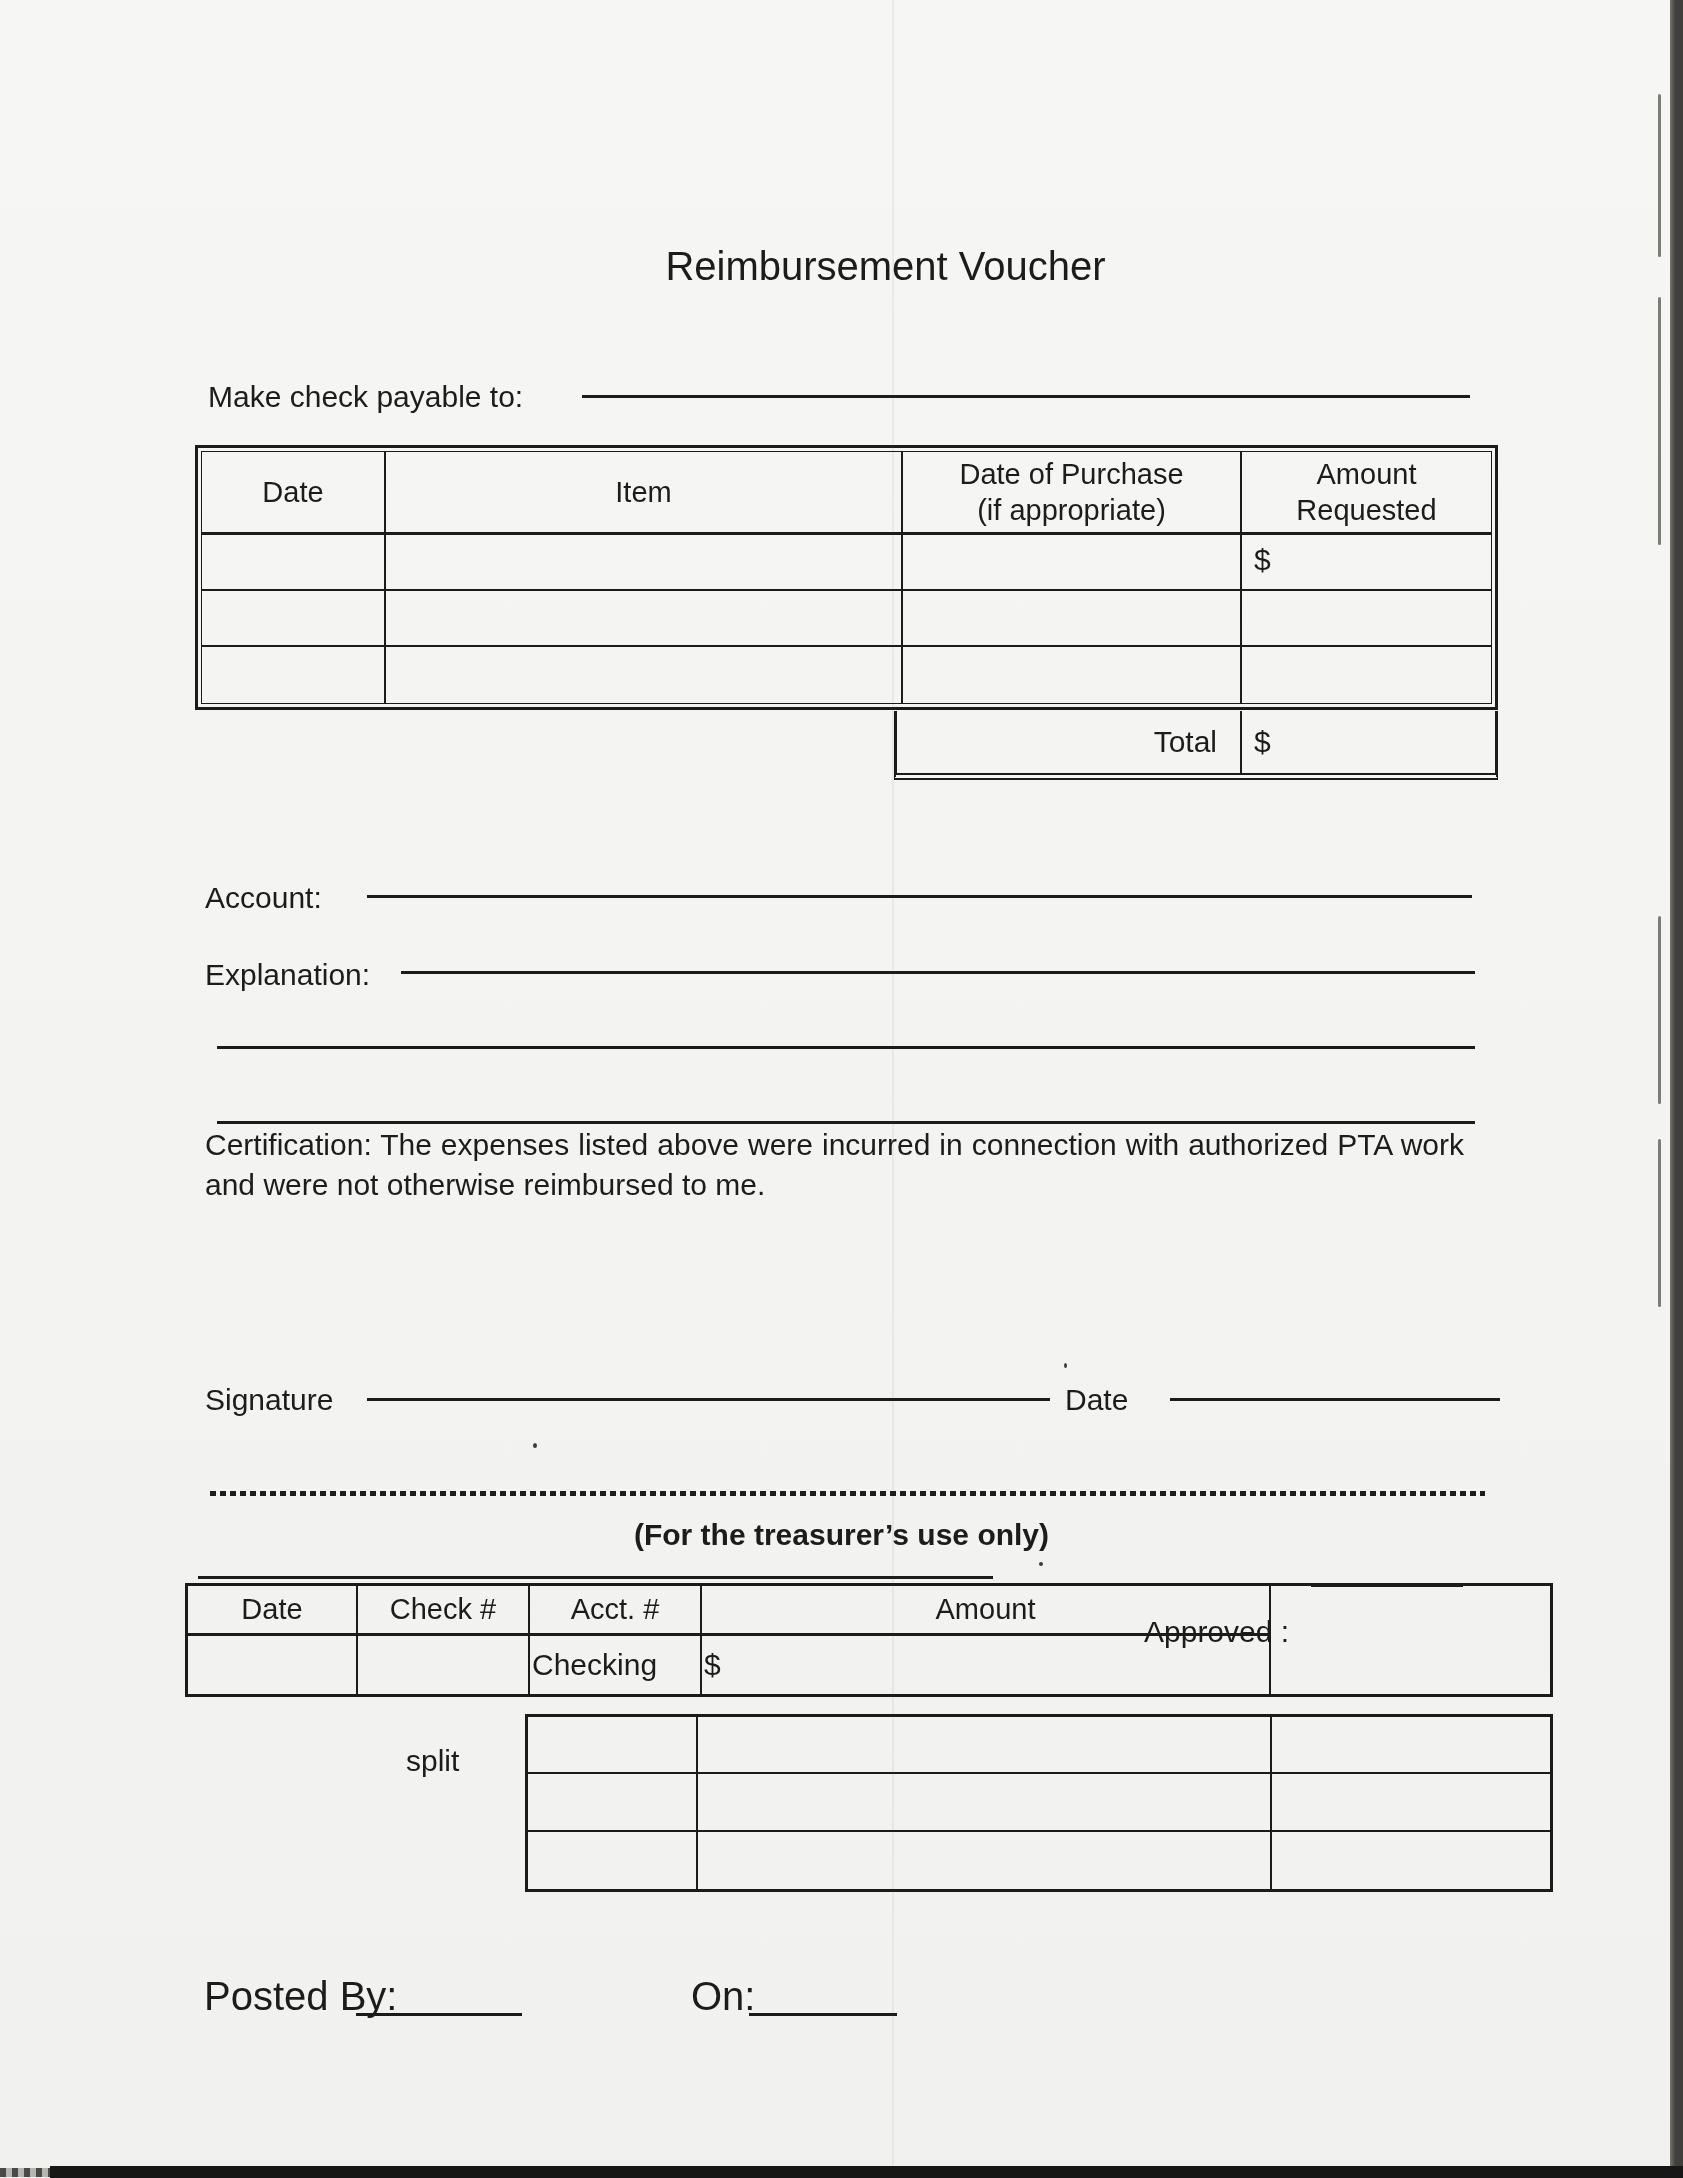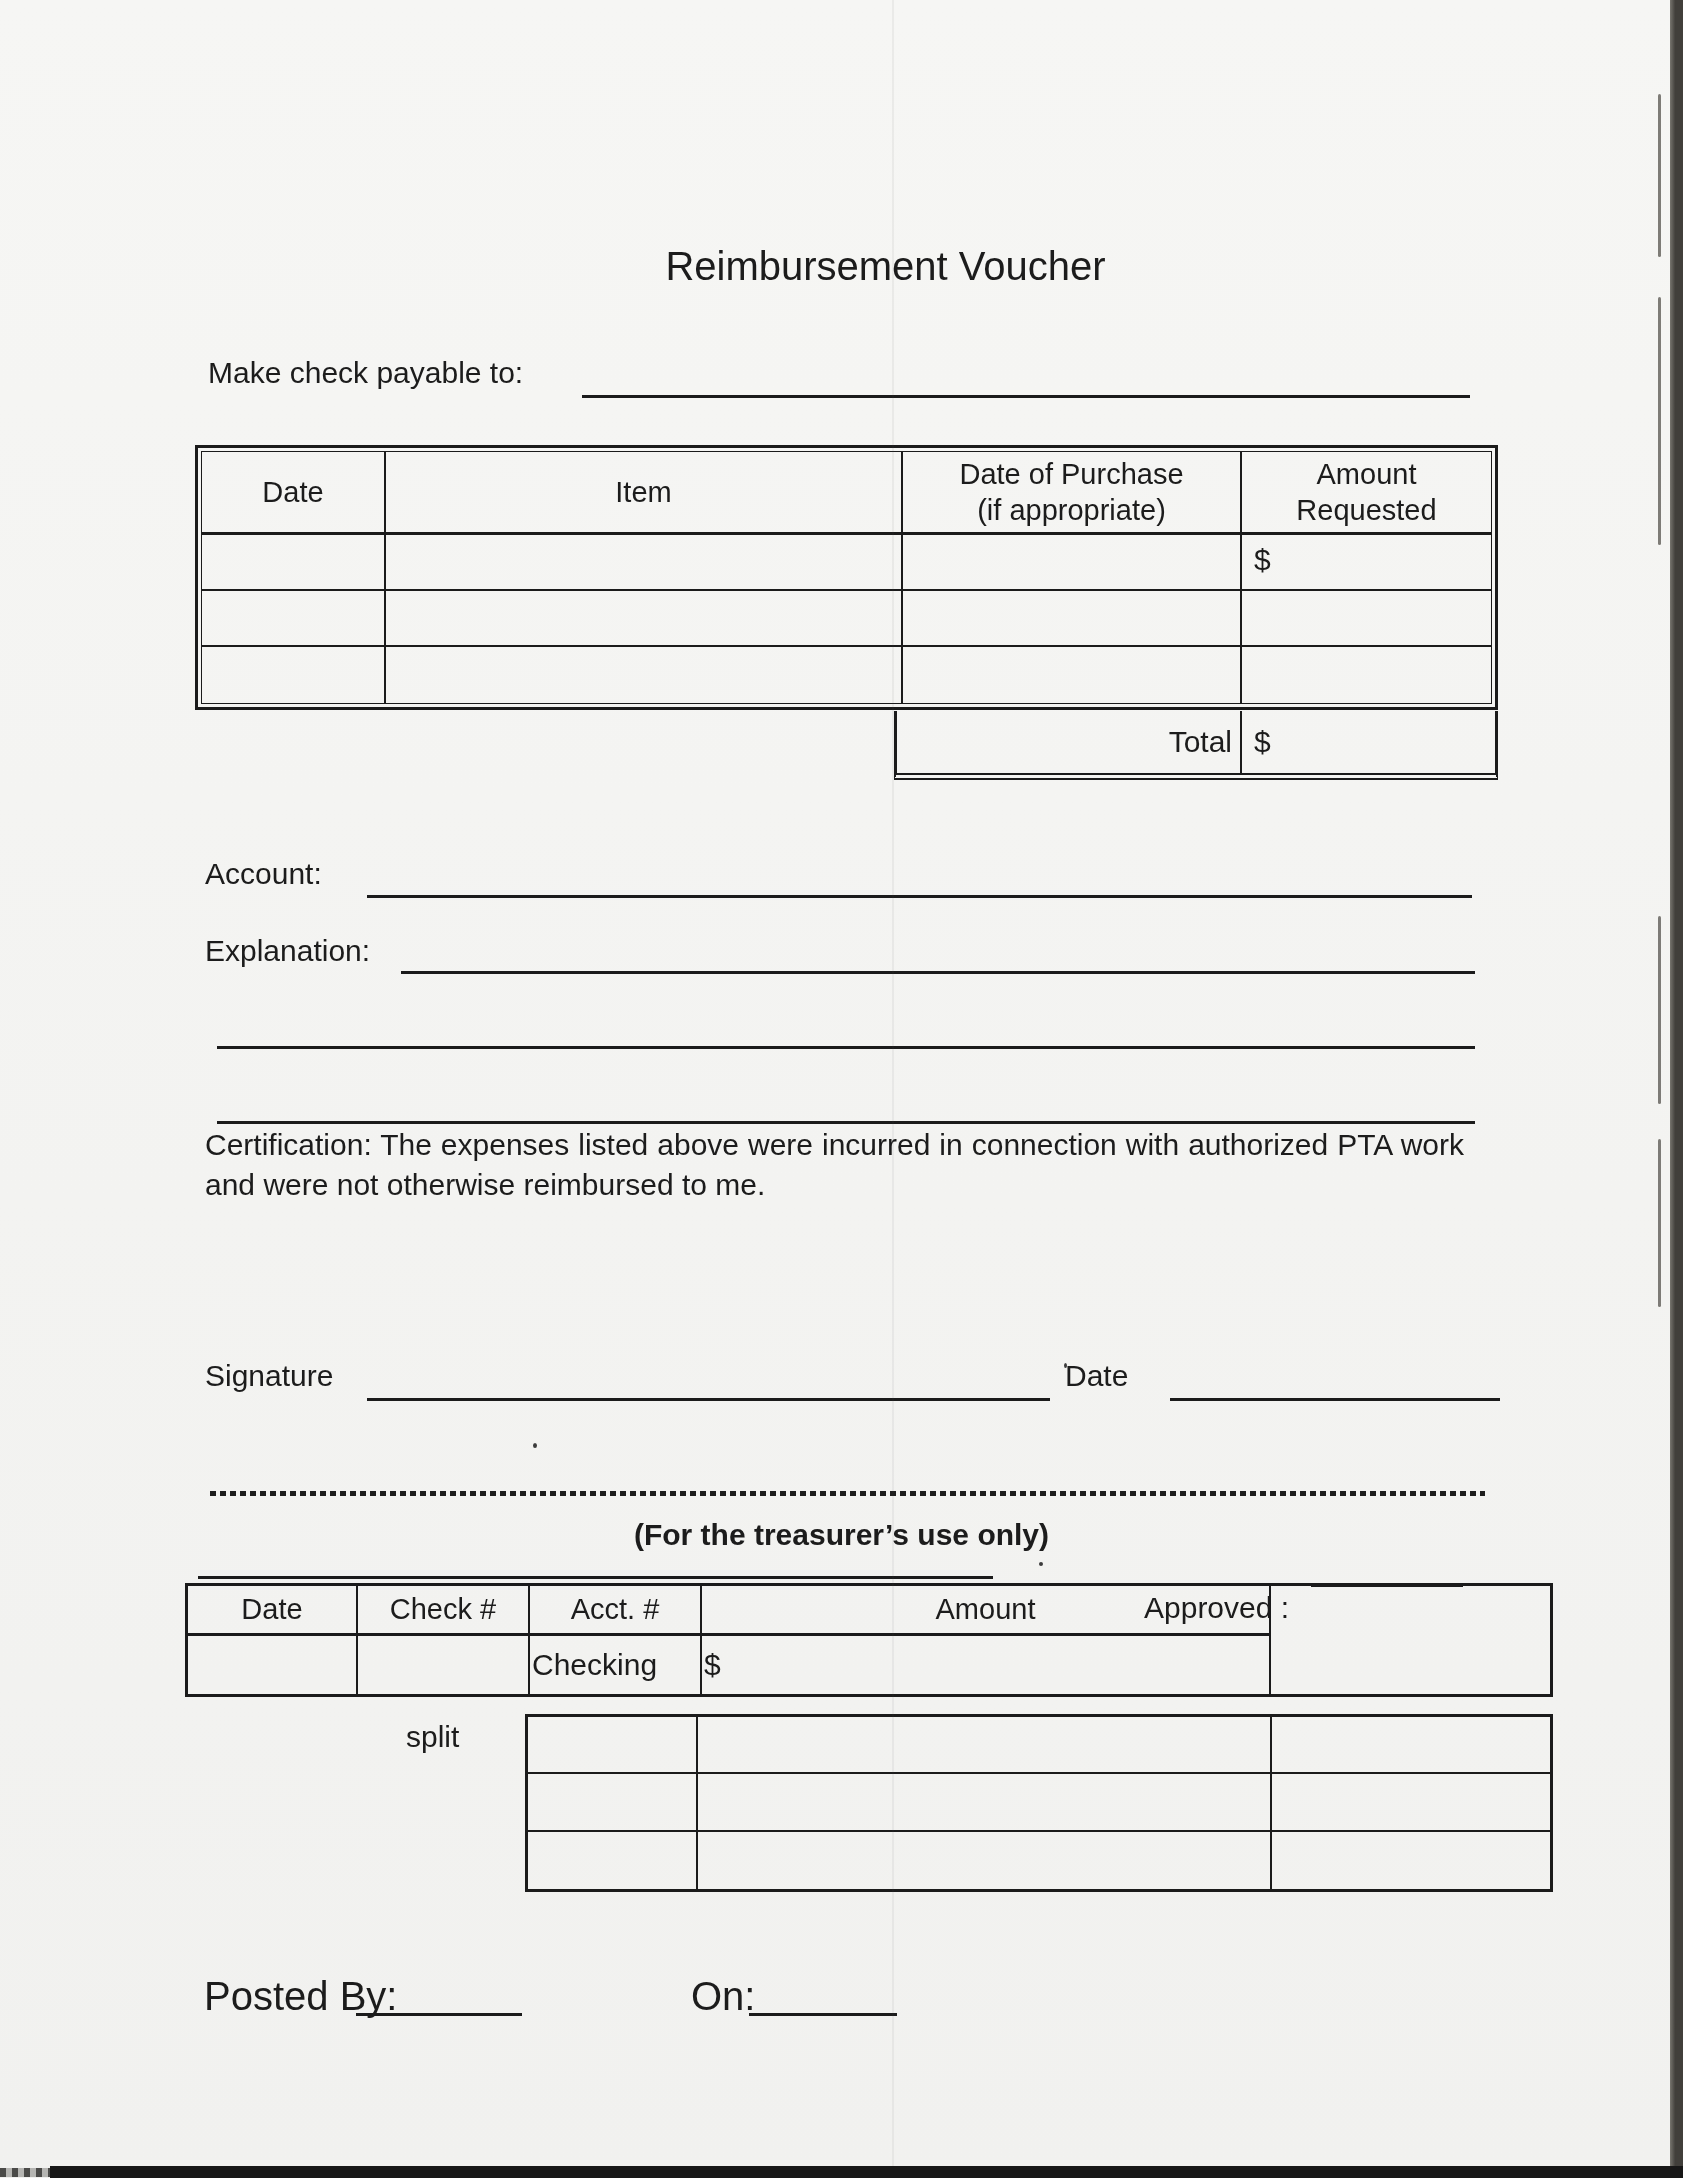--- a/index.html
+++ b/index.html
@@ -4,39 +4,39 @@
 <style>
   html,body{margin:0;padding:0;}
   .page{
     position:relative;
     width:1683px;height:2178px;
     background:linear-gradient(180deg,#f6f6f4 0%,#f3f3f1 55%,#f1f1ef 100%);
     font-family:"Liberation Sans", sans-serif;
     color:#1c1c1c;
     overflow:hidden;
   }
-  .lbl{position:absolute;font-size:30px;white-space:nowrap;}
+  .lbl{position:absolute;font-size:30px;white-space:nowrap;margin-top:24px;}
   .fill-line{position:absolute;height:3px;background:#1b1b1b;}
 
   
   .title{position:absolute;left:0;top:244px;width:1683px;text-align:center;font-size:40px;margin-left:44px;}
 
   
   .expense-table{position:absolute;left:195px;top:445px;width:1303px;border:3px solid #1b1b1b;box-sizing:border-box;}
   .expense-inner{border:1px solid #1b1b1b;margin:3px;}
   .expense-grid{display:grid;grid-template-columns:184px 517px 339px 1fr;grid-template-rows:83px 56px 56px 56px;}
   .eh,.ec{box-sizing:border-box;border-right:2px solid #1b1b1b;}
   .eh{border-bottom:3px solid #1b1b1b;display:flex;flex-direction:column;align-items:center;justify-content:center;font-size:29px;line-height:36px;text-align:center;}
   .ec{border-bottom:2px solid #1b1b1b;font-size:30px;display:flex;align-items:flex-start;padding:8px 0 0 12px;}
   .expense-grid > *:nth-child(4n){border-right:none;}
   .expense-grid > *:nth-child(n+13){border-bottom:none;}
 
   .total-box{position:absolute;left:894px;top:711px;width:604px;height:69px;box-sizing:border-box;
     border:3px solid #1b1b1b;border-top:none;border-bottom:7px double #1b1b1b;display:flex;background:transparent;}
-  .total-label-cell{width:345px;box-sizing:border-box;border-right:2px solid #1b1b1b;display:flex;align-items:center;justify-content:flex-end;padding-right:8px;font-size:30px;}
+  .total-label-cell{width:345px;box-sizing:border-box;border-right:2px solid #1b1b1b;display:flex;align-items:center;justify-content:flex-end;padding-right:23px;font-size:30px;}
   .total-amount-cell{flex:1;display:flex;align-items:center;padding-left:12px;font-size:30px;}
 
   
   .certification{position:absolute;left:205px;top:1125px;width:1259px;font-size:30px;line-height:40px;text-align:justify;}
 
   
   .dashed{position:absolute;left:210px;top:1491px;width:1275px;height:5px;
     background:repeating-linear-gradient(90deg,#1d1d1d 0 6px,rgba(0,0,0,0) 6px 10px);}
   .section-title{position:absolute;left:0;top:1518px;width:1683px;text-align:center;font-weight:bold;font-size:30px;}
 

